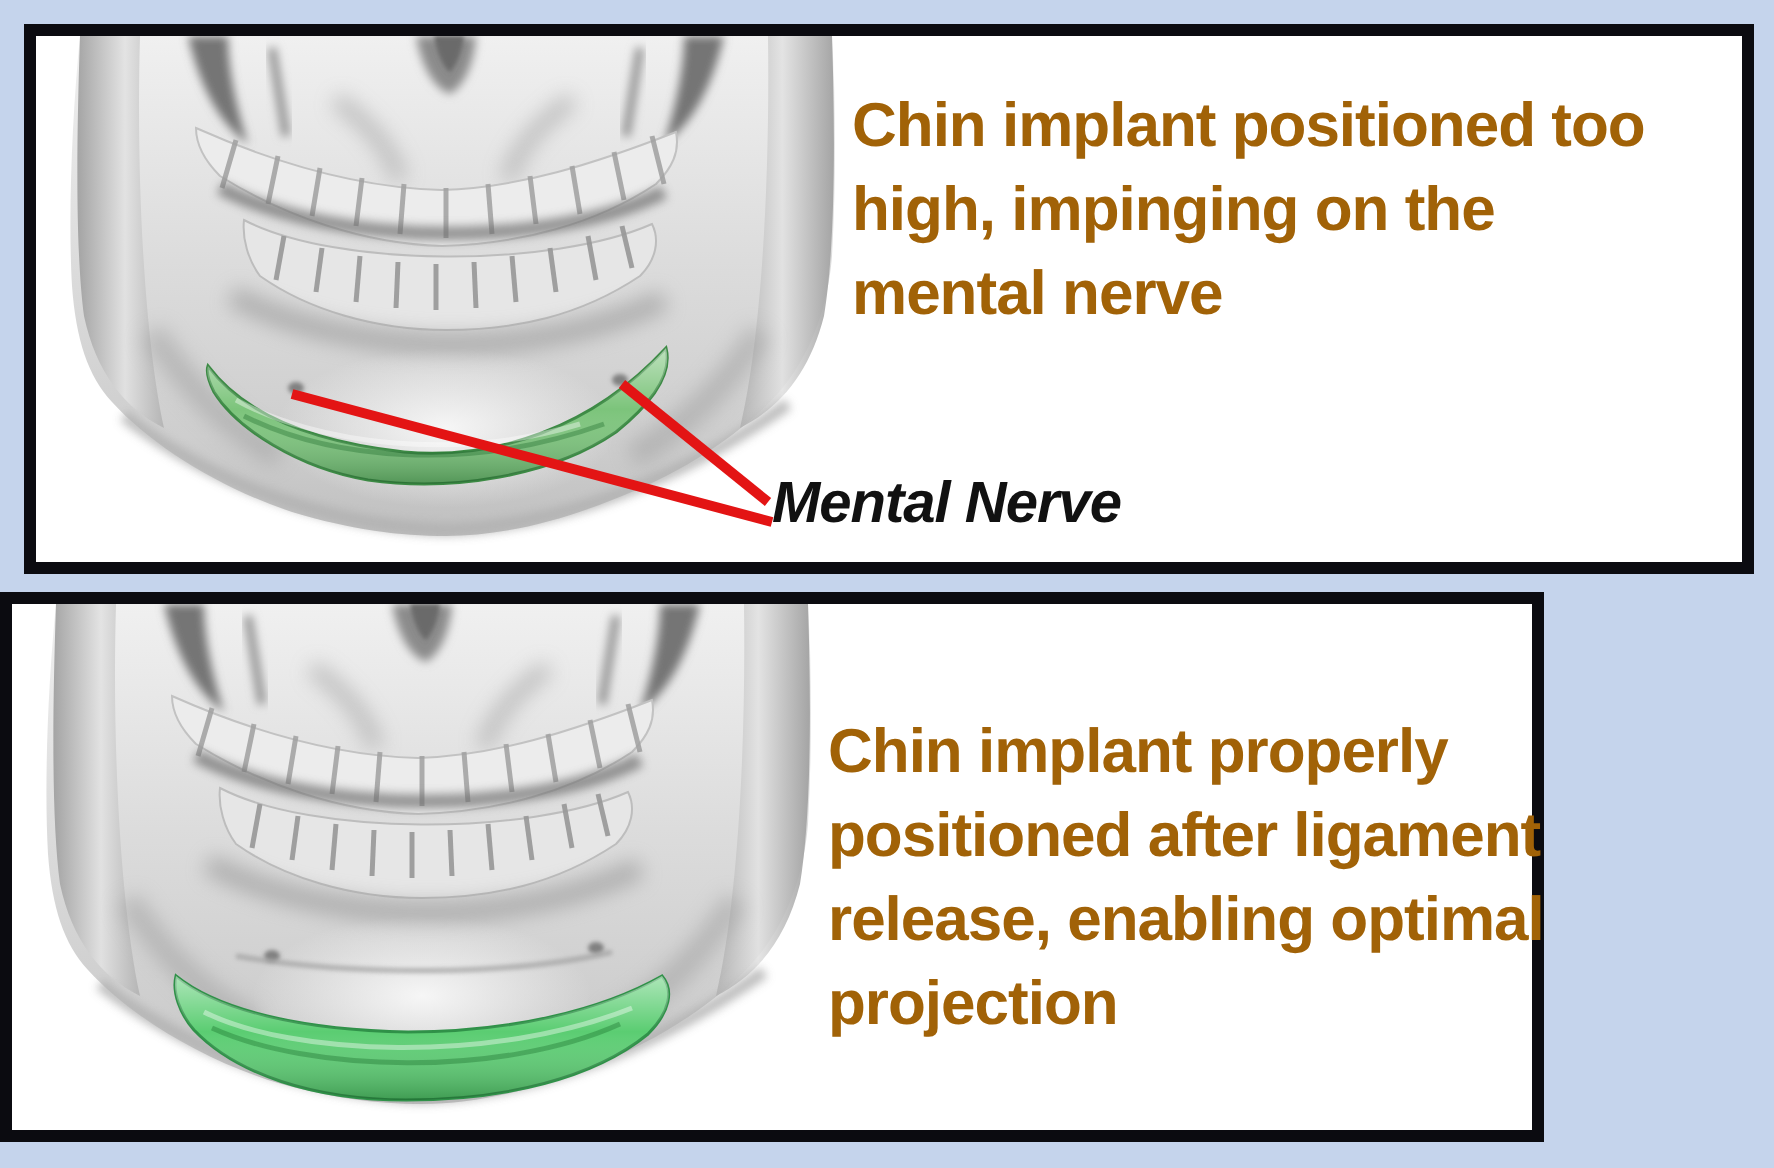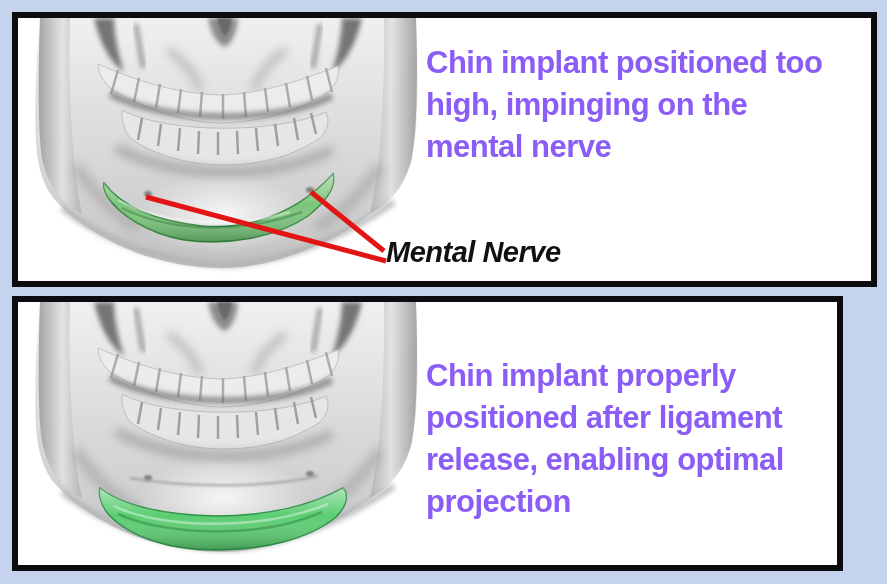--- a/index.html
+++ b/index.html
@@ -5,25 +5,25 @@
   html,body{margin:0;padding:0;}
   body{
     width:887px;height:584px;position:relative;overflow:hidden;
     font-family:"Liberation Sans",sans-serif;
   }
   .panel{
     position:absolute;background:#ffffff;border:6px solid #0b0b10;
     box-sizing:border-box;
   }
   .panel-top{left:12px;top:12px;width:865px;height:275px;}
-  .panel-bottom{left:12px;top:296px;width:831px;height:275px;}
+  .panel-bottom{left:0;top:296px;width:772px;height:275px;}
   .figure-svg{position:absolute;left:0;top:0;display:block;}
   .caption{
     position:absolute;left:408px;top:24px;width:450px;margin:0;
-    font-size:31px;line-height:42px;font-weight:700;color:#8b5cf6;
+    font-size:31px;line-height:42px;font-weight:700;color:#a16207;
     white-space:pre-line;letter-spacing:-0.5px;
   }
   .caption-bottom{top:53px;}
   .nerve-label{
     position:absolute;left:368px;top:218px;
     font-size:29px;font-weight:700;font-style:italic;color:#111;
     letter-spacing:-0.5px;white-space:nowrap;
   }
 </style>
 </head>

